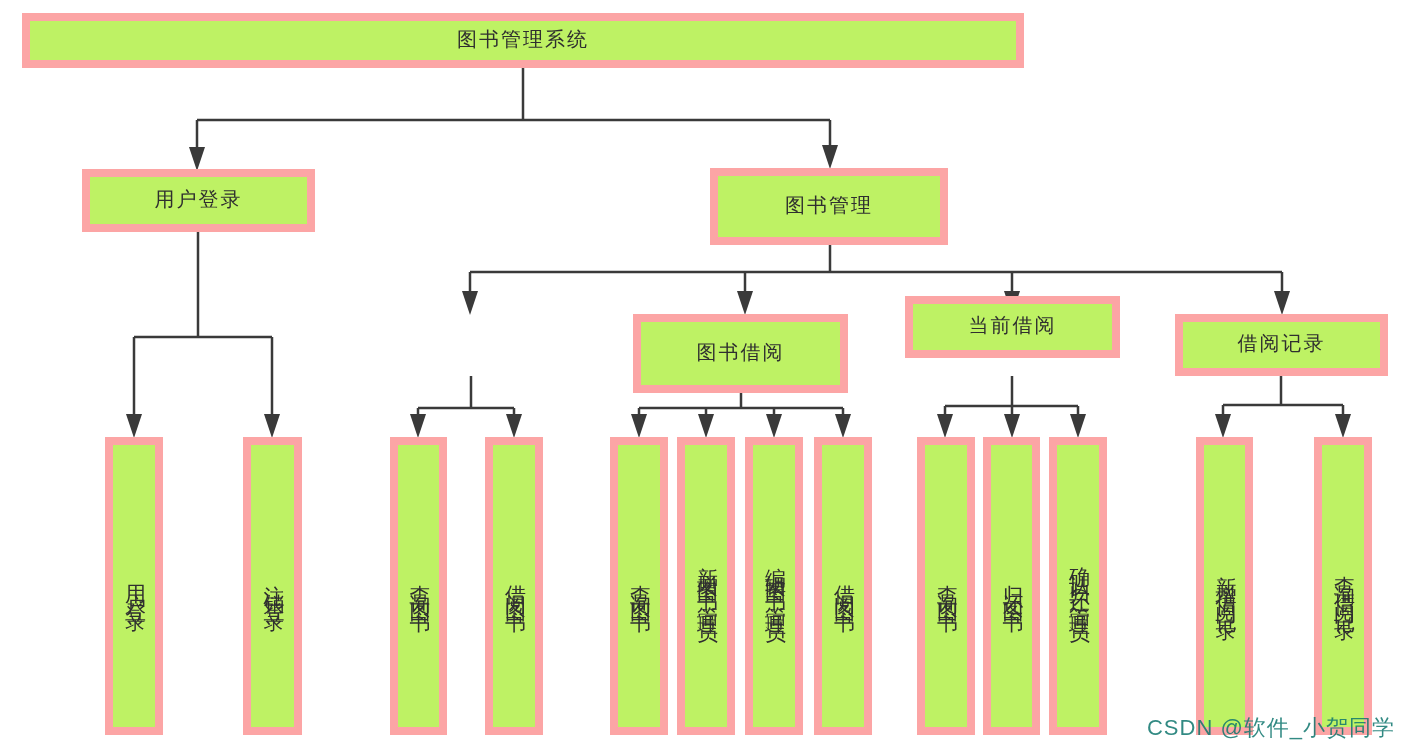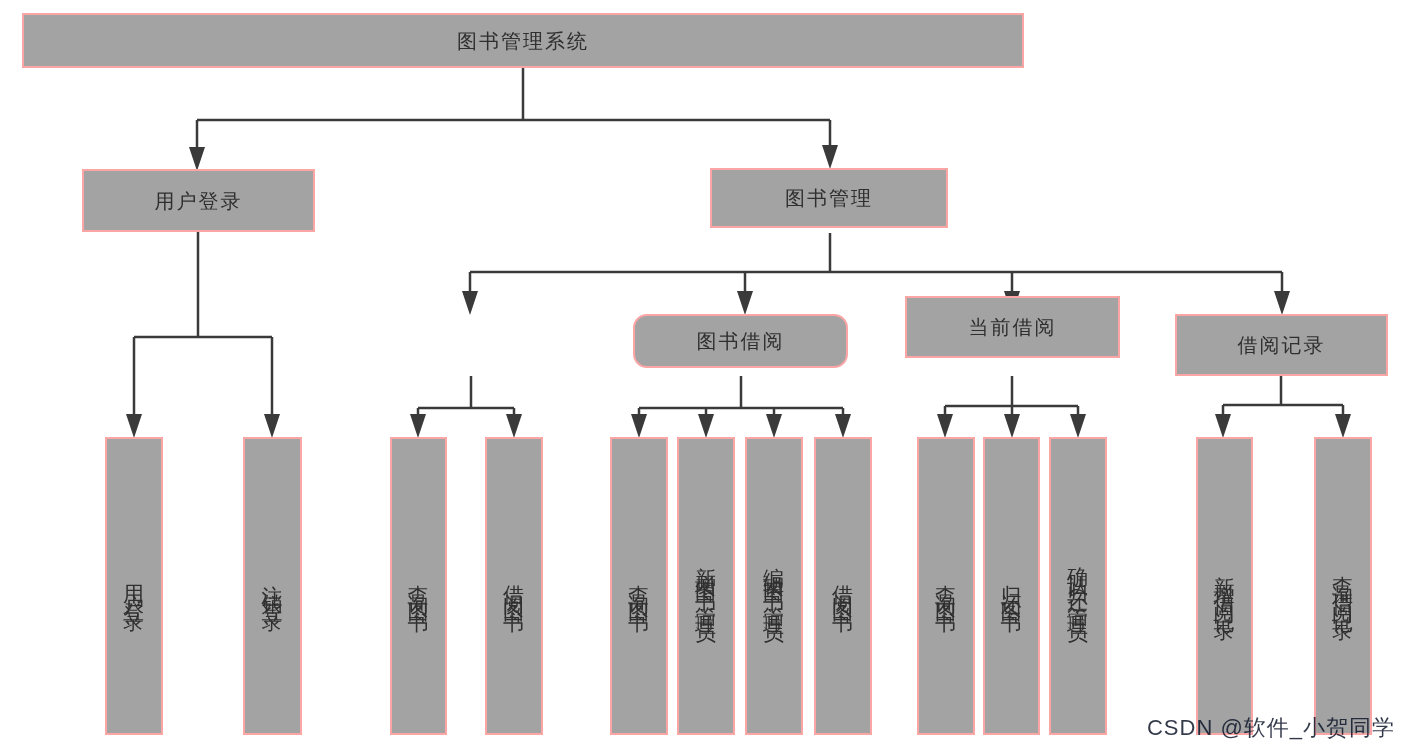--- a/index.html
+++ b/index.html
@@ -18,51 +18,52 @@
   }
   .connectors {
     position: absolute;
     left: 0;
     top: 0;
     z-index: 1;
   }
   .node {
     position: absolute;
     box-sizing: border-box;
-    border: 2px solid #fca5a5;
-    background: #a3a3a3;
+    border: 8px solid #fca5a5;
+    background: #bef264;
     display: flex;
     align-items: center;
     justify-content: center;
     z-index: 2;
     font-size: 20px;
     letter-spacing: 2px;
     color: #2f2f2f;
     line-height: 1.2;
     white-space: nowrap;
+    font-family: Liberation Mono, monospace;
   }
   .node.leaf {
     font-size: 21px;
   }
   .vtext {
     writing-mode: vertical-rl;
     text-orientation: upright;
     letter-spacing: 9px;
     white-space: nowrap;
   }
   .vtext.long {
     letter-spacing: 8px;
   }
   .watermark {
     position: absolute;
     right: 10px;
     bottom: 4px;
     z-index: 3;
     font-size: 22px;
-    color: #0f172a;
+    color: #0f766e;
     opacity: 0.85;
     letter-spacing: 1px;
     white-space: nowrap;
   }
 </style>
 </head>
 <body>
 
 <div class="stage">
 
@@ -128,23 +129,23 @@
       <polygon points="1004,414 1020,414 1012,438"></polygon>
       <polygon points="1070,414 1086,414 1078,438"></polygon>
       <polygon points="1215,414 1231,414 1223,438"></polygon>
       <polygon points="1335,414 1351,414 1343,438"></polygon>
     </g>
   </svg>
 
   <div class="node" style="left:22px; top:13px; width:1002px; height:55px;">图书管理系统</div>
 
   <div class="node" style="left:82px; top:169px; width:233px; height:63px;">用户登录</div>
-  <div class="node" style="left:710px; top:168px; width:238px; height:60px;">图书管理</div>
+  <div class="node" style="left:710px; top:168px; width:238px; height:77px;">图书管理</div>
 
-  <div class="node" style="left:633px; top:314px; width:215px; height:54px;border-radius:14px;">图书借阅</div>
+  <div class="node" style="left:633px; top:314px; width:215px; height:79px;">图书借阅</div>
   <div class="node" style="left:905px; top:296px; width:215px; height:62px;">当前借阅</div>
   <div class="node" style="left:1175px; top:314px; width:213px; height:62px;">借阅记录</div>
 
   <div class="node leaf" style="left:105px; top:437px; width:58px; height:298px;">
     <span class="vtext">用户登录</span>
   </div>
   <div class="node leaf" style="left:243px; top:437px; width:59px; height:298px;">
     <span class="vtext">注销登录</span>
   </div>
 

